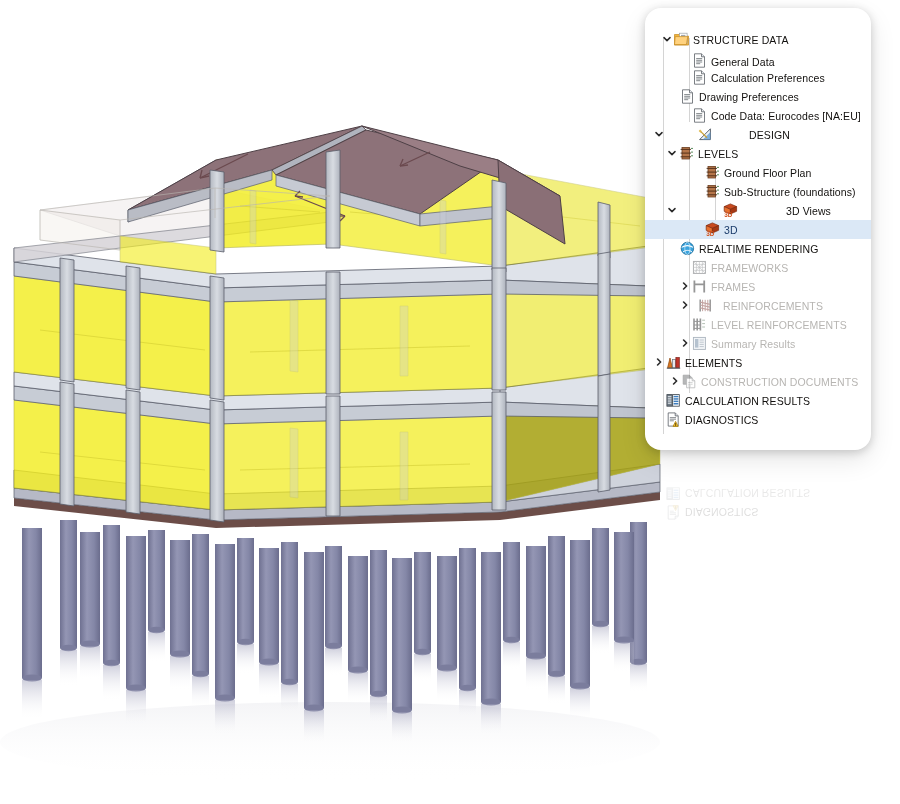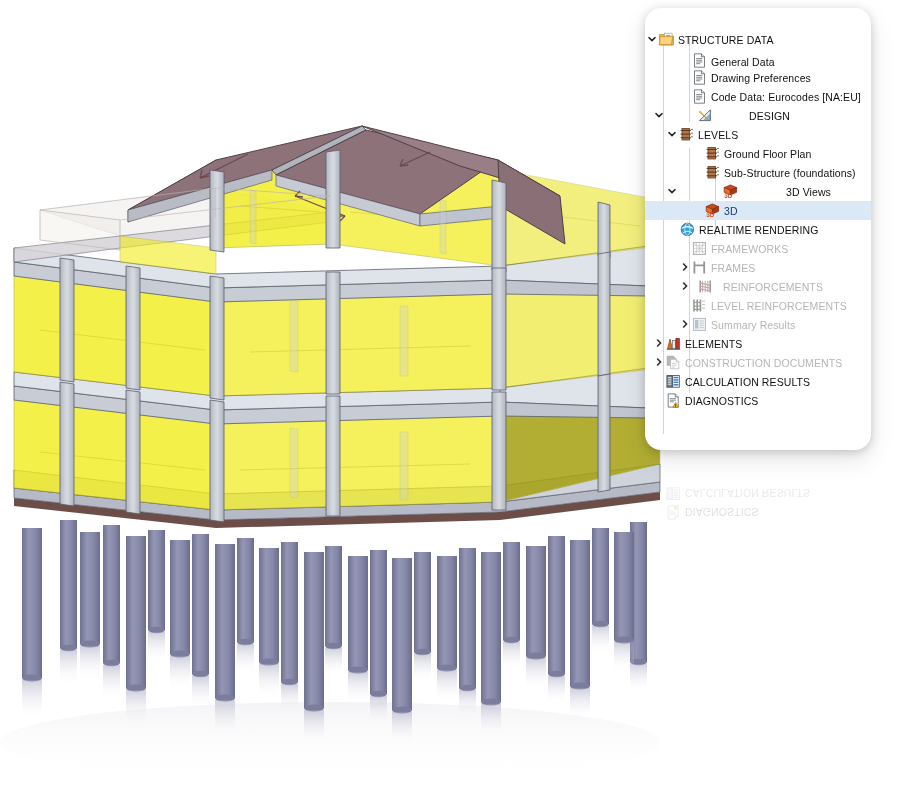--- a/index.html
+++ b/index.html
@@ -410,21 +410,21 @@
 
   <div id="tree-panel">
     <div id="tree-scroll">
 
       <div class="vline" style="left:18px;top:30px;height:396px;"></div>
       <div class="vline" style="left:44px;top:30px;height:84px;"></div>
       <div class="vline" style="left:44px;top:140px;height:245px;"></div>
       <div class="vline" style="left:70px;top:160px;height:50px;"></div>
       <div class="vline" style="left:70px;top:200px;height:28px;"></div>
       <div id="tree-rows">
-          <div class="row" style="padding-left: 1px;">
+          <div class="row" style="padding-left: 16px;">
             <span class="tw">
               <span class="chev">
                 <svg width="8" height="8" viewBox="0 0 8 8">
                   <path d="M1 2.6 L4 5.6 L7 2.6" fill="none" stroke="#2b2b2b" stroke-width="1.5" stroke-linecap="round" stroke-linejoin="round"></path>
                 </svg>
               </span>
             </span>
             <span class="ico">
               <svg width="15" height="15" viewBox="0 0 15 15">
                 <path d="M0.5 2.5h5l1.2 1.6h7.8v9H0.5z" fill="#f2b63c" stroke="#c4881f" stroke-width=".7"></path>
@@ -444,20 +444,33 @@
                 <path d="M2.5 0.8h7l3 3v10.4h-10z" fill="#ffffff" stroke="#5a6066" stroke-width=".8"></path>
                 <path d="M9.5 0.8v3h3" fill="#e6eaee" stroke="#5a6066" stroke-width=".8"></path>
                 <g stroke="#5a6066" stroke-width=".75">
                   <path d="M4.2 5.6h6M4.2 7.3h6M4.2 9h6M4.2 10.7h4"></path>
                 </g>
               </svg>
             </span>
             <span class="lbl">General Data</span>
           </div>
           <div class="row" style="padding-left: 34px;">
+            <span class="tw"></span>
+            <span class="ico">
+              <svg width="15" height="15" viewBox="0 0 15 15">
+                <path d="M2.5 0.8h7l3 3v10.4h-10z" fill="#ffffff" stroke="#5a6066" stroke-width=".8"></path>
+                <path d="M9.5 0.8v3h3" fill="#e6eaee" stroke="#5a6066" stroke-width=".8"></path>
+                <g stroke="#5a6066" stroke-width=".75">
+                  <path d="M4.2 5.6h6M4.2 7.3h6M4.2 9h6M4.2 10.7h4"></path>
+                </g>
+              </svg>
+            </span>
+            <span class="lbl">Calculation Preferences</span>
+          </div>
+          <div class="row" style="padding-left: 22px;">
             <span class="tw"></span>
             <span class="ico">
               <svg width="15" height="15" viewBox="0 0 15 15">
                 <path d="M2.5 0.8h7l3 3v10.4h-10z" fill="#ffffff" stroke="#5a6066" stroke-width=".8"></path>
                 <path d="M9.5 0.8v3h3" fill="#e6eaee" stroke="#5a6066" stroke-width=".8"></path>
                 <g stroke="#5a6066" stroke-width=".75">
                   <path d="M4.2 5.6h6M4.2 7.3h6M4.2 9h6M4.2 10.7h4"></path>
                 </g>
               </svg>
             </span>
@@ -687,21 +700,21 @@
             <span class="ico">
               <svg width="15" height="15" viewBox="0 0 15 15">
                 <path d="M1.6 12.8 L4 3 L6.4 12.8 Z" fill="#d8761f" stroke="#8a440a" stroke-width=".7"></path>
                 <rect x="6.6" y="4.6" width="3" height="8.2" fill="#e8e9ec" stroke="#6b7076" stroke-width=".7"></rect>
                 <rect x="9.9" y="2.6" width="3.4" height="10.2" fill="#c0342a" stroke="#7c1c14" stroke-width=".7"></rect>
                 <path d="M0.8 13.2h13.4" stroke="#4a4f55" stroke-width="1"></path>
               </svg>
             </span>
             <span class="lbl">ELEMENTS</span>
           </div>
-          <div class="row dim" style="padding-left: 8px;">
+          <div class="row dim" style="padding-left: 24px;">
             <span class="tw">
               <span class="chev">
                 <svg width="8" height="8" viewBox="0 0 8 8">
                   <path d="M2.6 1 L5.6 4 L2.6 7" fill="none" stroke="#2b2b2b" stroke-width="1.6" stroke-linecap="round" stroke-linejoin="round"></path>
                 </svg>
               </span>
             </span>
             <span class="ico">
               <svg width="15" height="15" viewBox="0 0 15 15">
                 <path d="M1.2 1.2h6.2l2.4 2.4v6.6h-8.6z" fill="#5c6166" stroke="#33383c" stroke-width=".8"></path>

